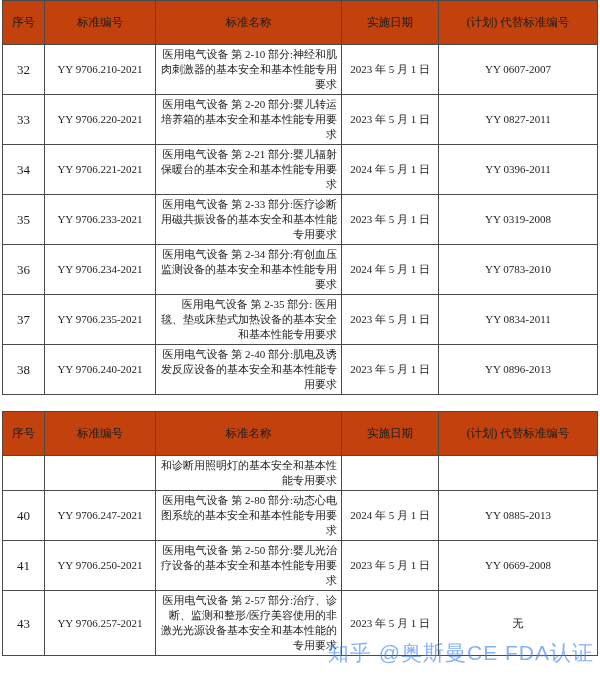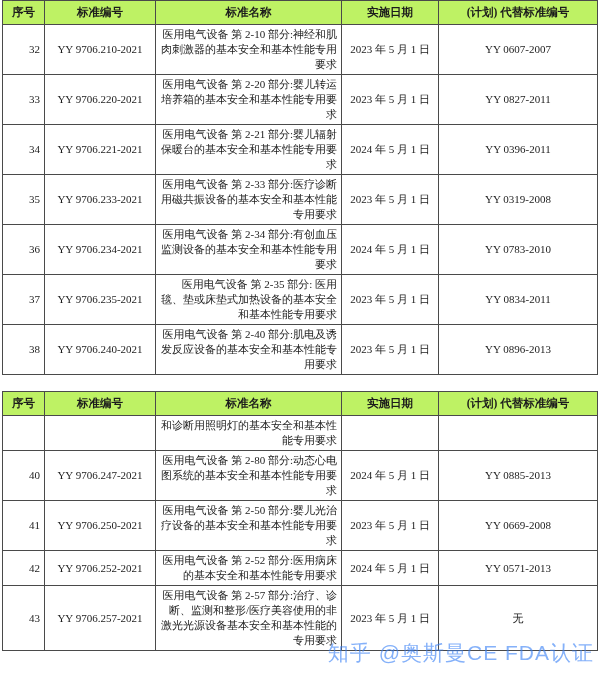--- a/index.html
+++ b/index.html
@@ -27,30 +27,30 @@
     border: 1px solid #4a4a4a;
     font-size: 11px;
     line-height: 15px;
     padding: 2px 4px;
     text-align: center;
     vertical-align: middle;
     overflow: hidden;
     word-break: break-all;
   }
   table.std-table th {
-    background: #bef264;
-    font-weight: bold;
+    background: #c2410c;
+    font-weight: normal;
     font-size: 11.5px;
     height: 19px;
-    padding: 2px 2px;
+    padding: 12px 2px;
   }
   table.std-table td.c2 {
     text-align: right;
   }
-  table.std-table td.c0 { font-size: 11px; text-align: right; }
+  table.std-table td.c0 { font-size: 13px; }
   #table2 { margin-top: 16px; }
   .watermark {
     position: absolute;
     top: 641px;
     right: 6px;
     font-size: 21px;
     line-height: 24px;
     font-family: "Liberation Sans", "DejaVu Sans", sans-serif;
     color: #3b82f6;
     opacity: 0.62;
@@ -166,27 +166,20 @@
         <td class="c4">YY 0885-2013</td>
       </tr>
       <tr>
         <td class="c0">41</td>
         <td class="c1">YY 9706.250-2021</td>
         <td class="c2">医用电气设备 第 2-50 部分:婴儿光治疗设备的基本安全和基本性能专用要求</td>
         <td class="c3">2023 年 5 月 1 日</td>
         <td class="c4">YY 0669-2008</td>
       </tr>
       <tr>
-        <td class="c0">42</td>
-        <td class="c1">YY 9706.252-2021</td>
-        <td class="c2">医用电气设备 第 2-52 部分:医用病床的基本安全和基本性能专用要求</td>
-        <td class="c3">2024 年 5 月 1 日</td>
-        <td class="c4">YY 0571-2013</td>
-      </tr>
-      <tr>
         <td class="c0">43</td>
         <td class="c1">YY 9706.257-2021</td>
         <td class="c2">医用电气设备 第 2-57 部分:治疗、诊断、监测和整形/医疗美容使用的非激光光源设备基本安全和基本性能的专用要求</td>
         <td class="c3">2023 年 5 月 1 日</td>
         <td class="c4">无</td>
       </tr>
     </tbody>
   </table>
 
 <div class="watermark">知乎 @奥斯曼CE FDA认证</div>

